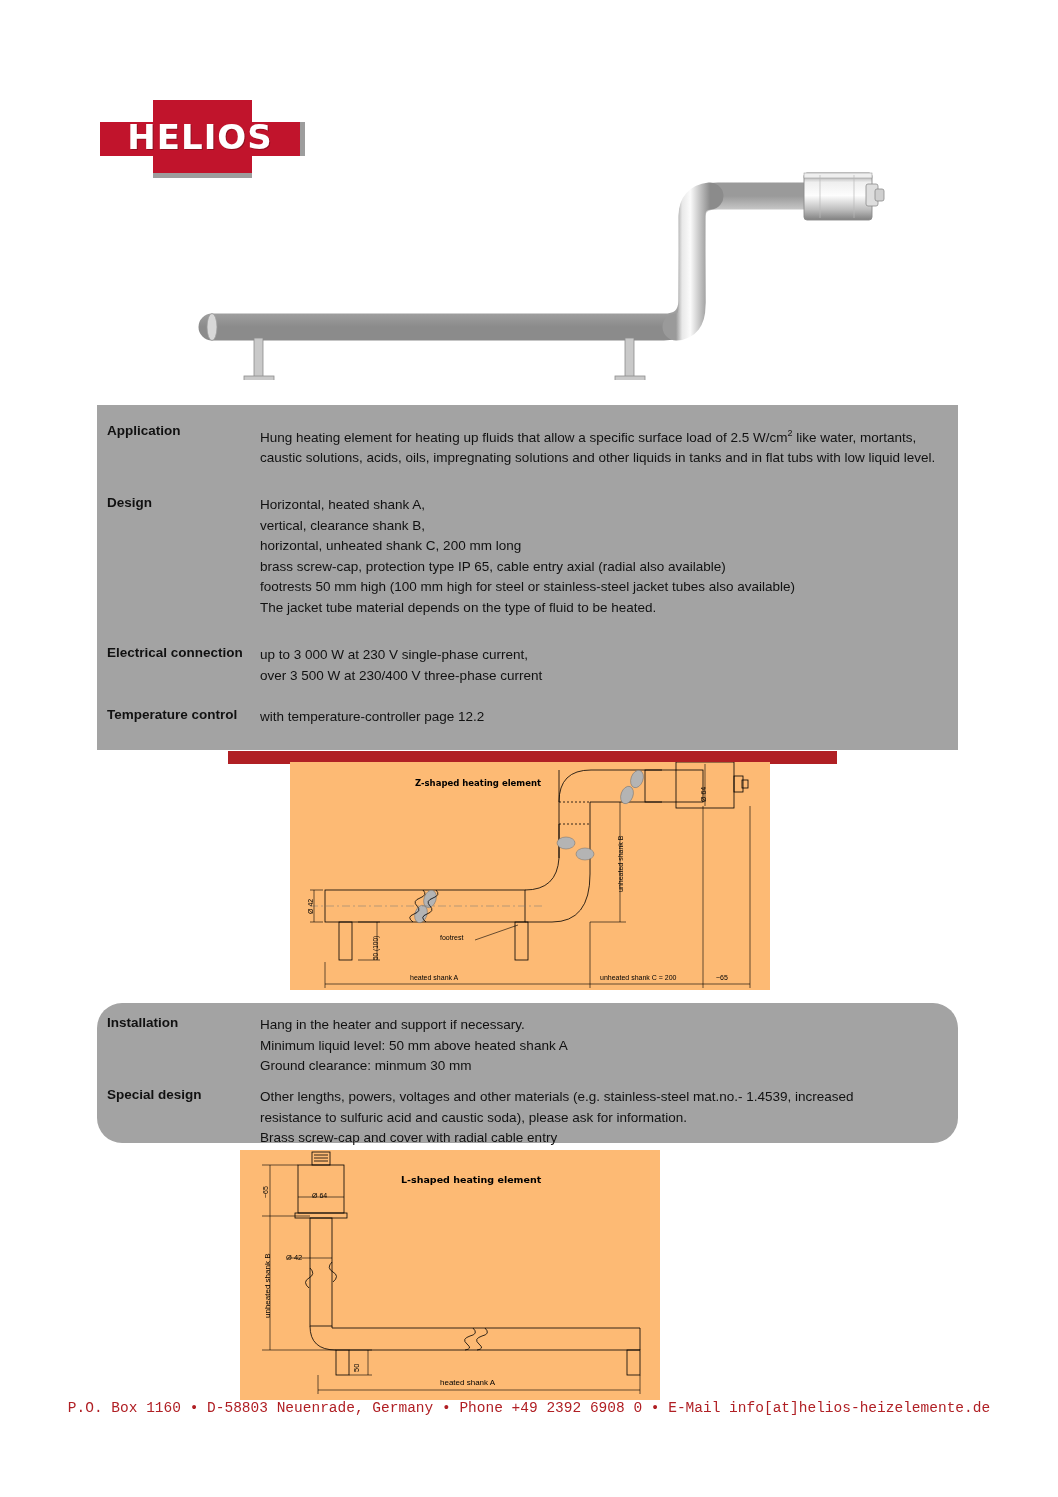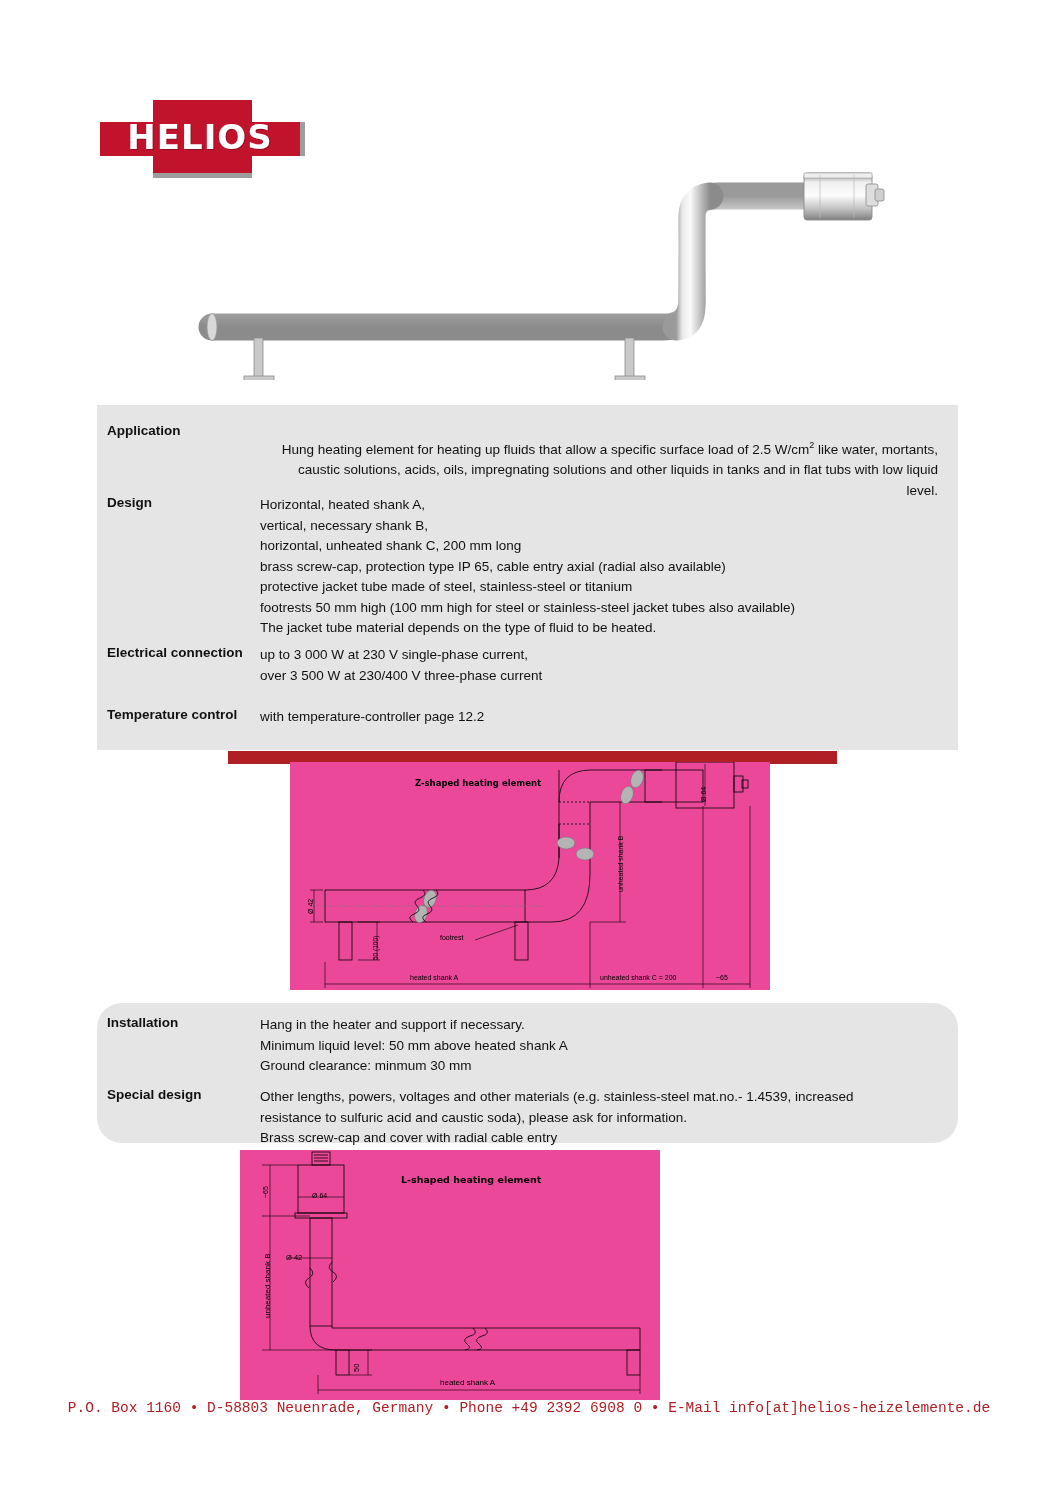--- a/index.html
+++ b/index.html
@@ -21,38 +21,38 @@
       letter-spacing:1px;color:#fff;-webkit-text-stroke:0;
       text-shadow:1px 1px 0 #8e1020;z-index:3;}
   #page-title{position:absolute;left:495px;top:104px;
       font-family:"DejaVu Sans",sans-serif;font-weight:bold;font-size:30px;color:#b01f24;
       white-space:nowrap;letter-spacing:-0.3px;}
 
   
   #photo{position:absolute;left:170px;top:160px;width:720px;height:220px;}
 
   
-  .panel{position:absolute;left:97px;width:861px;background:#e5e5e5;}
+  .panel{position:absolute;left:97px;width:861px;background:#a3a3a3;}
   #panel-specs{top:405px;height:345px;}
   #panel-install{top:1003px;height:140px;border-radius:25px;}
 
   .row{position:absolute;left:0;width:861px;}
   .lbl{position:absolute;left:10px;font-family:"Liberation Sans",sans-serif;
        font-weight:bold;font-size:13.5px;color:#111;white-space:nowrap;}
   .val{position:absolute;left:163px;width:690px;font-family:"Liberation Sans",sans-serif;
        font-size:13.5px;color:#111;line-height:20.5px;}
   .val div{white-space:nowrap;}
-  .val p{margin:12px;white-space:normal;text-align:right;}
+  .val p{margin:0;white-space:normal;}
   sup{font-size:9px;vertical-align:super;}
 
   
   #red-bar{position:absolute;left:228px;top:751px;width:609px;height:13px;background:#b01f24;}
 
   
-  .draw{position:absolute;background:#ec4899;}
+  .draw{position:absolute;background:#fdba74;}
   #draw-z{left:290px;top:762px;width:480px;height:228px;}
   #draw-l{left:240px;top:1150px;width:420px;height:250px;}
   .dtitle{position:absolute;font-family:"DejaVu Sans",sans-serif;font-weight:bold;
           color:#000;white-space:nowrap;}
   .dlab{position:absolute;font-family:"Liberation Sans",sans-serif;color:#000;white-space:nowrap;}
   .vert{transform-origin:0 0;transform:rotate(-90deg);}
 
   
   #footer{position:absolute;left:0;top:1400px;width:1058px;text-align:center;
           font-family:Liberation Mono, monospace;font-size:14.5px;color:#b01f24;}
@@ -127,24 +127,23 @@
     <div class="lbl">Application</div>
     <div class="val">
       <p>Hung heating element for heating up fluids that allow a specific surface load of 2.5 W/cm<sup>2</sup> like water, mortants, caustic solutions, acids, oils, impregnating solutions and other liquids in tanks and in flat tubs with low liquid level.</p>
     </div>
   </div>
 
   <div class="row" style="top:90px">
     <div class="lbl">Design</div>
     <div class="val">
       <div>Horizontal, heated shank A,</div>
-      <div>vertical, necessary shank B,</div>
+      <div>vertical, clearance shank B,</div>
       <div>horizontal, unheated shank C, 200 mm long</div>
       <div>brass screw-cap, protection type IP 65, cable entry axial (radial also available)</div>
-      <div>protective jacket tube made of steel, stainless-steel or titanium</div>
       <div>footrests 50 mm high (100 mm high for steel or stainless-steel jacket tubes also available)</div>
       <div>The jacket tube material depends on the type of fluid to be heated.</div>
     </div>
   </div>
 
   <div class="row" style="top:240px">
     <div class="lbl">Electrical connection</div>
     <div class="val">
       <div>up to 3 000 W at 230 V single-phase current,</div>
       <div>over 3 500 W at 230/400 V three-phase current</div>

